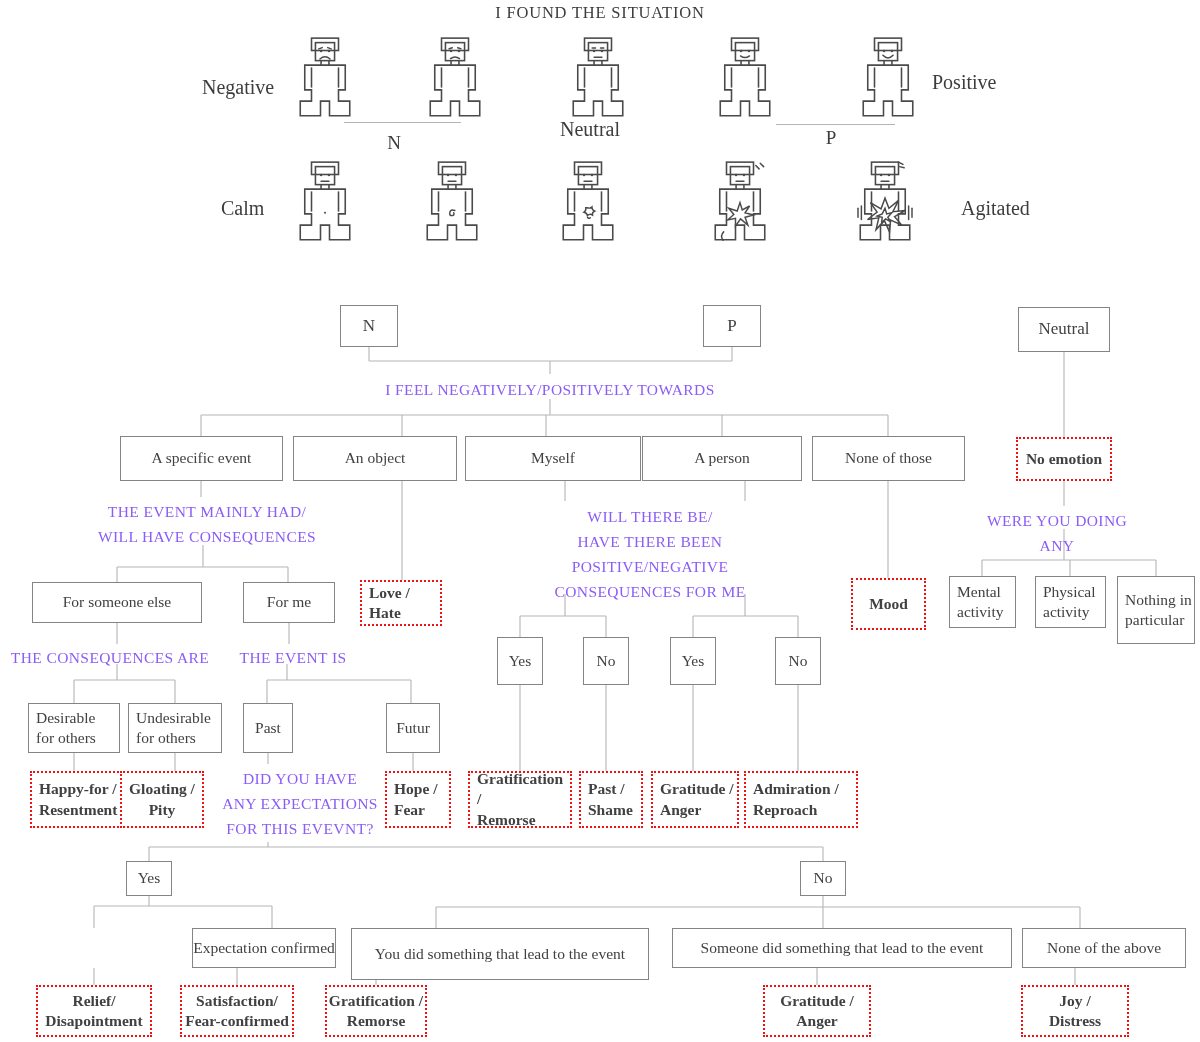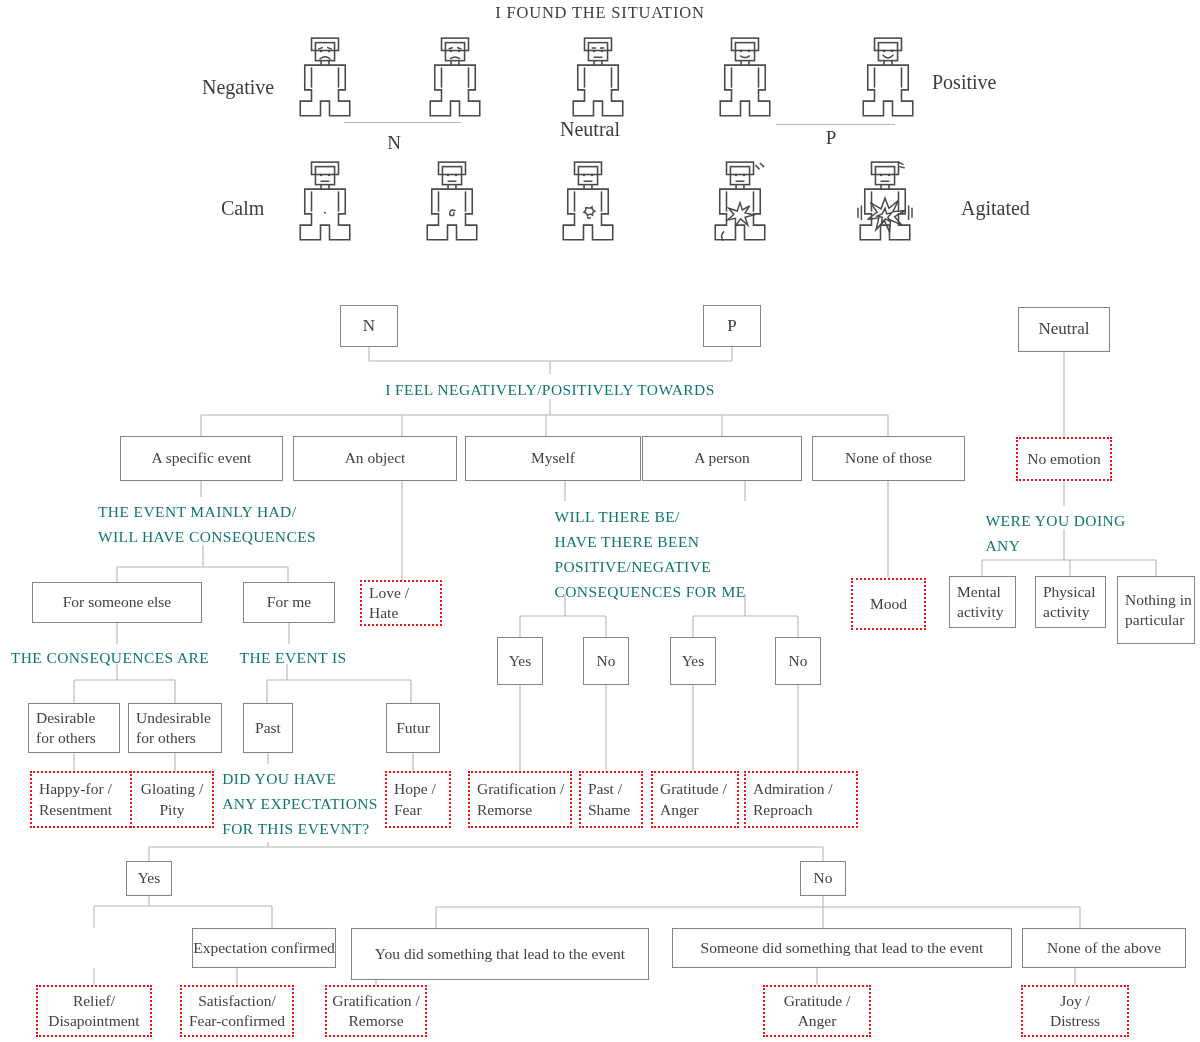--- a/index.html
+++ b/index.html
@@ -3,24 +3,24 @@
 <meta charset="utf-8">
 <style>
   html,body{margin:0;padding:0;background:#fff;}
   #stage{position:relative;width:1200px;height:1042px;background:#fff;
          font-family:"Liberation Serif","DejaVu Serif",serif;overflow:hidden;}
   svg.wires{position:absolute;left:0;top:0;pointer-events:none;}
   svg.wires line{stroke:#b5b5b5;stroke-width:1.1;}
   .box{position:absolute;box-sizing:border-box;border:1.5px solid #848484;background:#fff;
        display:flex;align-items:center;justify-content:center;text-align:center;
        font-size:15.5px;color:#414141;white-space:pre-line;line-height:1.3;z-index:2;}
-  .red{border:2px dotted #ee1111;}
+  .red{border:2px dotted #ee1111;font-weight:bold;}
   .al{justify-content:flex-start;text-align:left;padding-left:7px;}
-  .qtext{position:absolute;transform:translateX(-50%);font-size:15.5px;
-         color:#0f766e;letter-spacing:0.4px;white-space:pre-line;line-height:1.62;z-index:2;}
+  .qtext{position:absolute;transform:translateX(-50%);text-align:center;font-size:15.5px;
+         color:#8b5cf6;letter-spacing:0.4px;white-space:pre-line;line-height:1.62;z-index:2;}
   .lbl{position:absolute;font-size:20px;color:#3d3d3d;z-index:2;}
   .ctr{transform:translateX(-50%);}
   .ttl{position:absolute;left:600px;top:3px;transform:translateX(-50%);
        font-size:16.5px;letter-spacing:0.8px;color:#3d3d3d;z-index:2;}
   .robot{position:absolute;width:72px;height:81px;z-index:1;}
   #rbot rect,#rbot path,#rbot line{stroke:#4a4a4a;fill:none;stroke-width:1.4;}
   #rbot .f{fill:#4a4a4a;stroke:none;}
   .robot path,.robot line,.robot circle{stroke:#4a4a4a;fill:none;stroke-width:1.3;stroke-linecap:round;}
   .robot .f{fill:#4a4a4a;stroke:none;}
 </style>
@@ -236,21 +236,21 @@
 
   <div class="box al" style="left:28px;top:703px;width:92px;height:50px">Desirable
 for others</div>
   <div class="box al" style="left:128px;top:703px;width:94px;height:50px">Undesirable
 for others</div>
   <div class="box" style="left:243px;top:703px;width:50px;height:50px">Past</div>
   <div class="box" style="left:386px;top:703px;width:54px;height:50px">Futur</div>
 
   <div class="box red al" style="left:30px;top:771px;width:108px;height:57px">Happy-for /
 Resentment</div>
-  <div class="box red" style="left:130px;top:771px;width:84px;height:57px">Gloating /
+  <div class="box red" style="left:120px;top:771px;width:84px;height:57px">Gloating /
 Pity</div>
   <div class="box red al" style="left:385px;top:771px;width:66px;height:57px">Hope /
 Fear</div>
   <div class="box red al" style="left:468px;top:771px;width:104px;height:57px">Gratification /
 Remorse</div>
   <div class="box red al" style="left:579px;top:771px;width:64px;height:57px">Past /
 Shame</div>
   <div class="box red al" style="left:651px;top:771px;width:88px;height:57px">Gratitude /
 Anger</div>
   <div class="box red al" style="left:744px;top:771px;width:114px;height:57px">Admiration /

